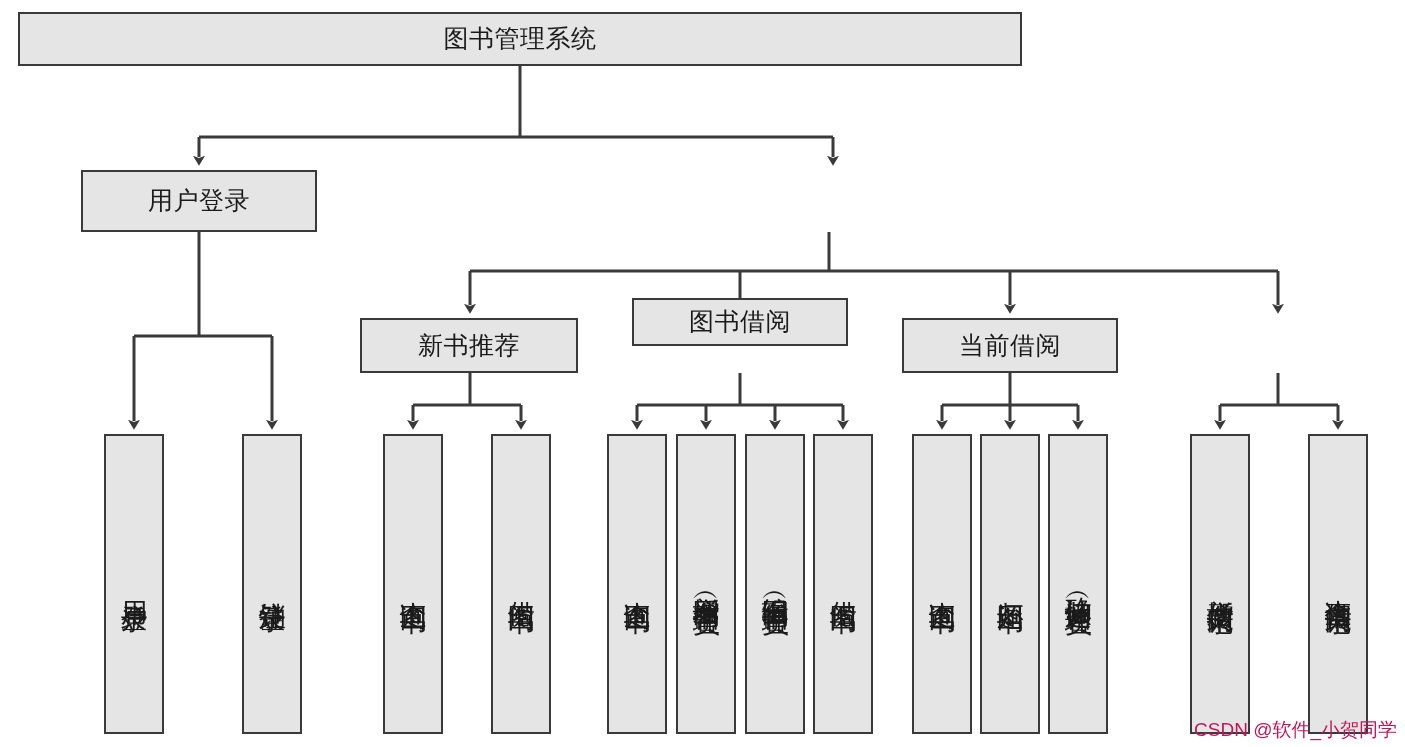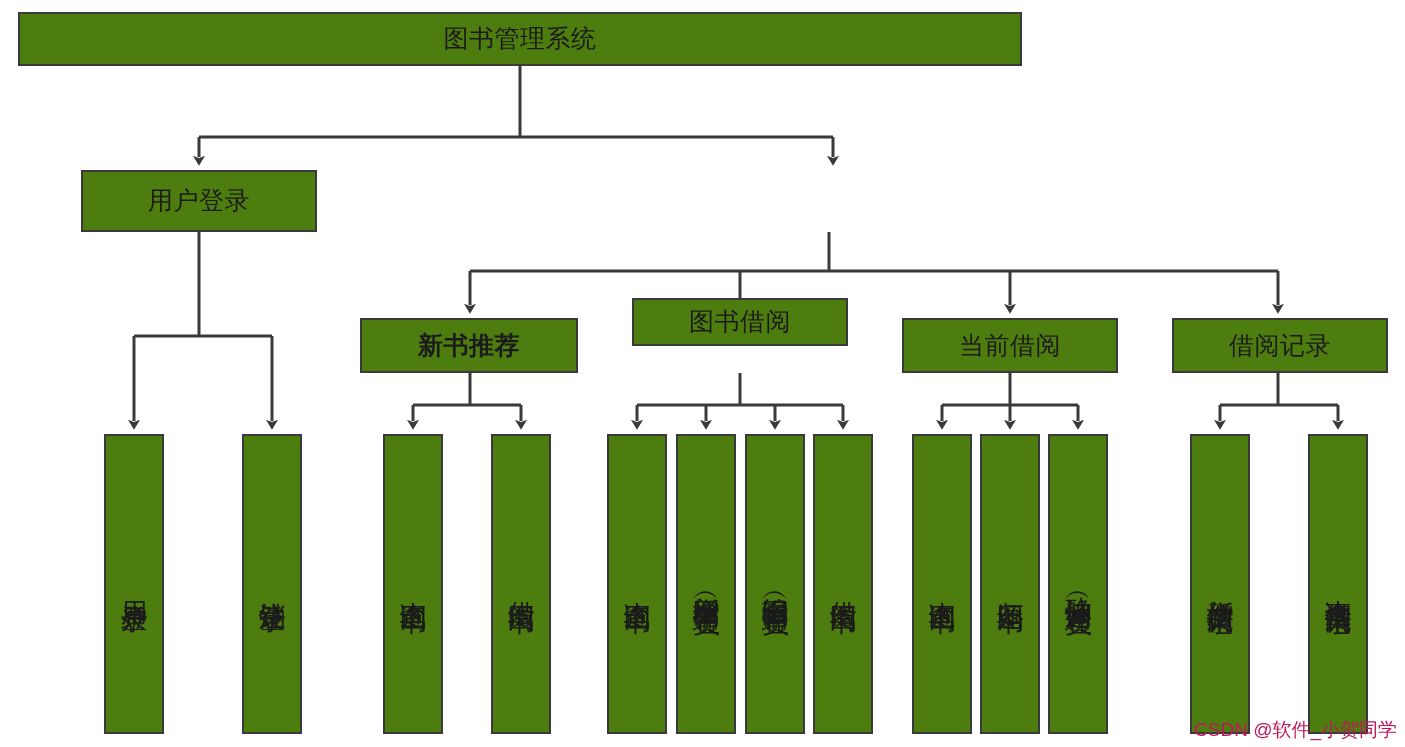--- a/index.html
+++ b/index.html
@@ -20,21 +20,21 @@
     position: absolute;
     left: 0;
     top: 0;
     width: 1405px;
     height: 747px;
     pointer-events: none;
   }
   .node {
     position: absolute;
     box-sizing: border-box;
-    background: #4d7c0f;
+    background: #e5e5e5;
     border: 2.5px solid #3a3a3a;
     display: flex;
     align-items: center;
     justify-content: center;
     color: #1b1b1b;
     z-index: 2;
   }
   .node .label {
     text-align: center;
     line-height: 1.18;
@@ -130,31 +130,28 @@
   </svg>
 
   <div class="node root h" style="left:18px; top:12px; width:1004px; height:54px;">
     <span class="label">图书管理系统</span>
   </div>
 
   <div class="node h" style="left:81px; top:170px; width:236px; height:62px;">
     <span class="label">用户登录</span>
   </div>
 
-  <div class="node h" style="left:360px; top:318px; width:218px; height:55px;font-weight:bold;">
+  <div class="node h" style="left:360px; top:318px; width:218px; height:55px;">
     <span class="label">新书推荐</span>
   </div>
   <div class="node h" style="left:632px; top:298px; width:216px; height:48px;">
     <span class="label">图书借阅</span>
   </div>
   <div class="node h" style="left:902px; top:318px; width:216px; height:55px;">
     <span class="label">当前借阅</span>
-  </div>
-  <div class="node h" style="left:1172px; top:318px; width:216px; height:55px;">
-    <span class="label">借阅记录</span>
   </div>
 
   <div class="node v" style="left:104px; top:434px; width:60px; height:300px;">
     <span class="label">用户登录</span>
   </div>
   <div class="node v" style="left:242px; top:434px; width:60px; height:300px;">
     <span class="label">注销登录</span>
   </div>
 
   <div class="node v" style="left:383px; top:434px; width:60px; height:300px;">

